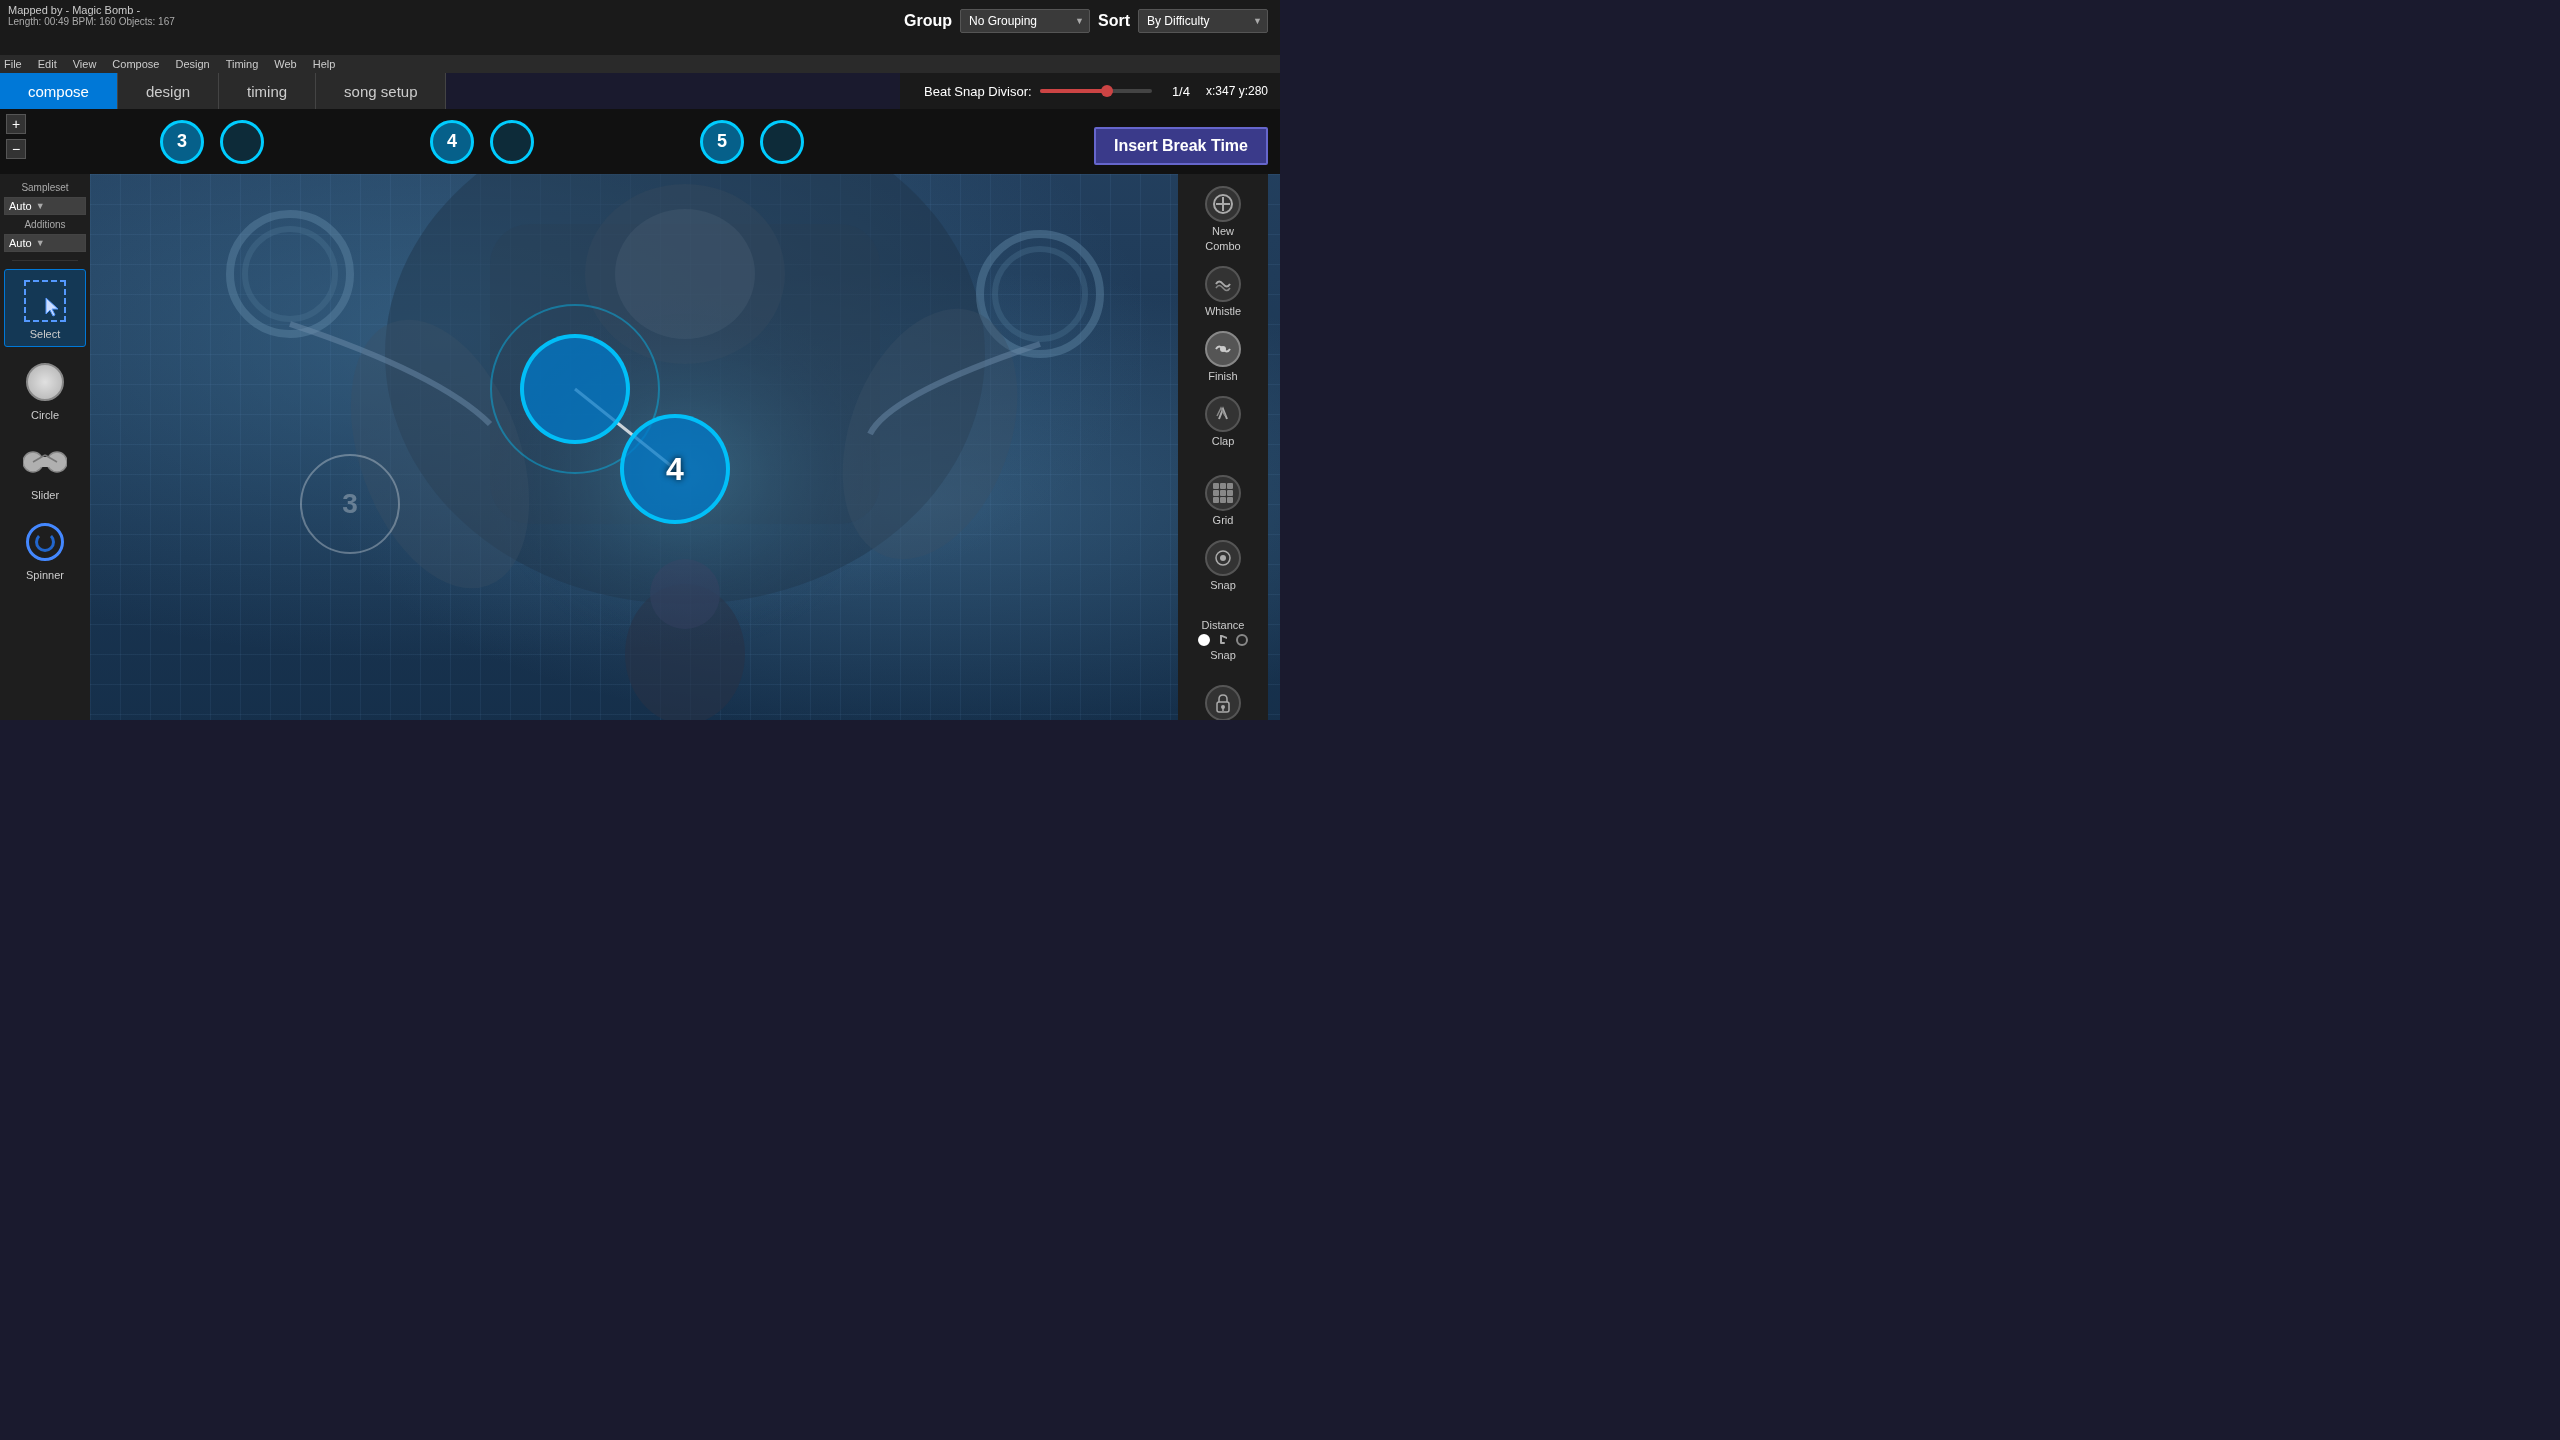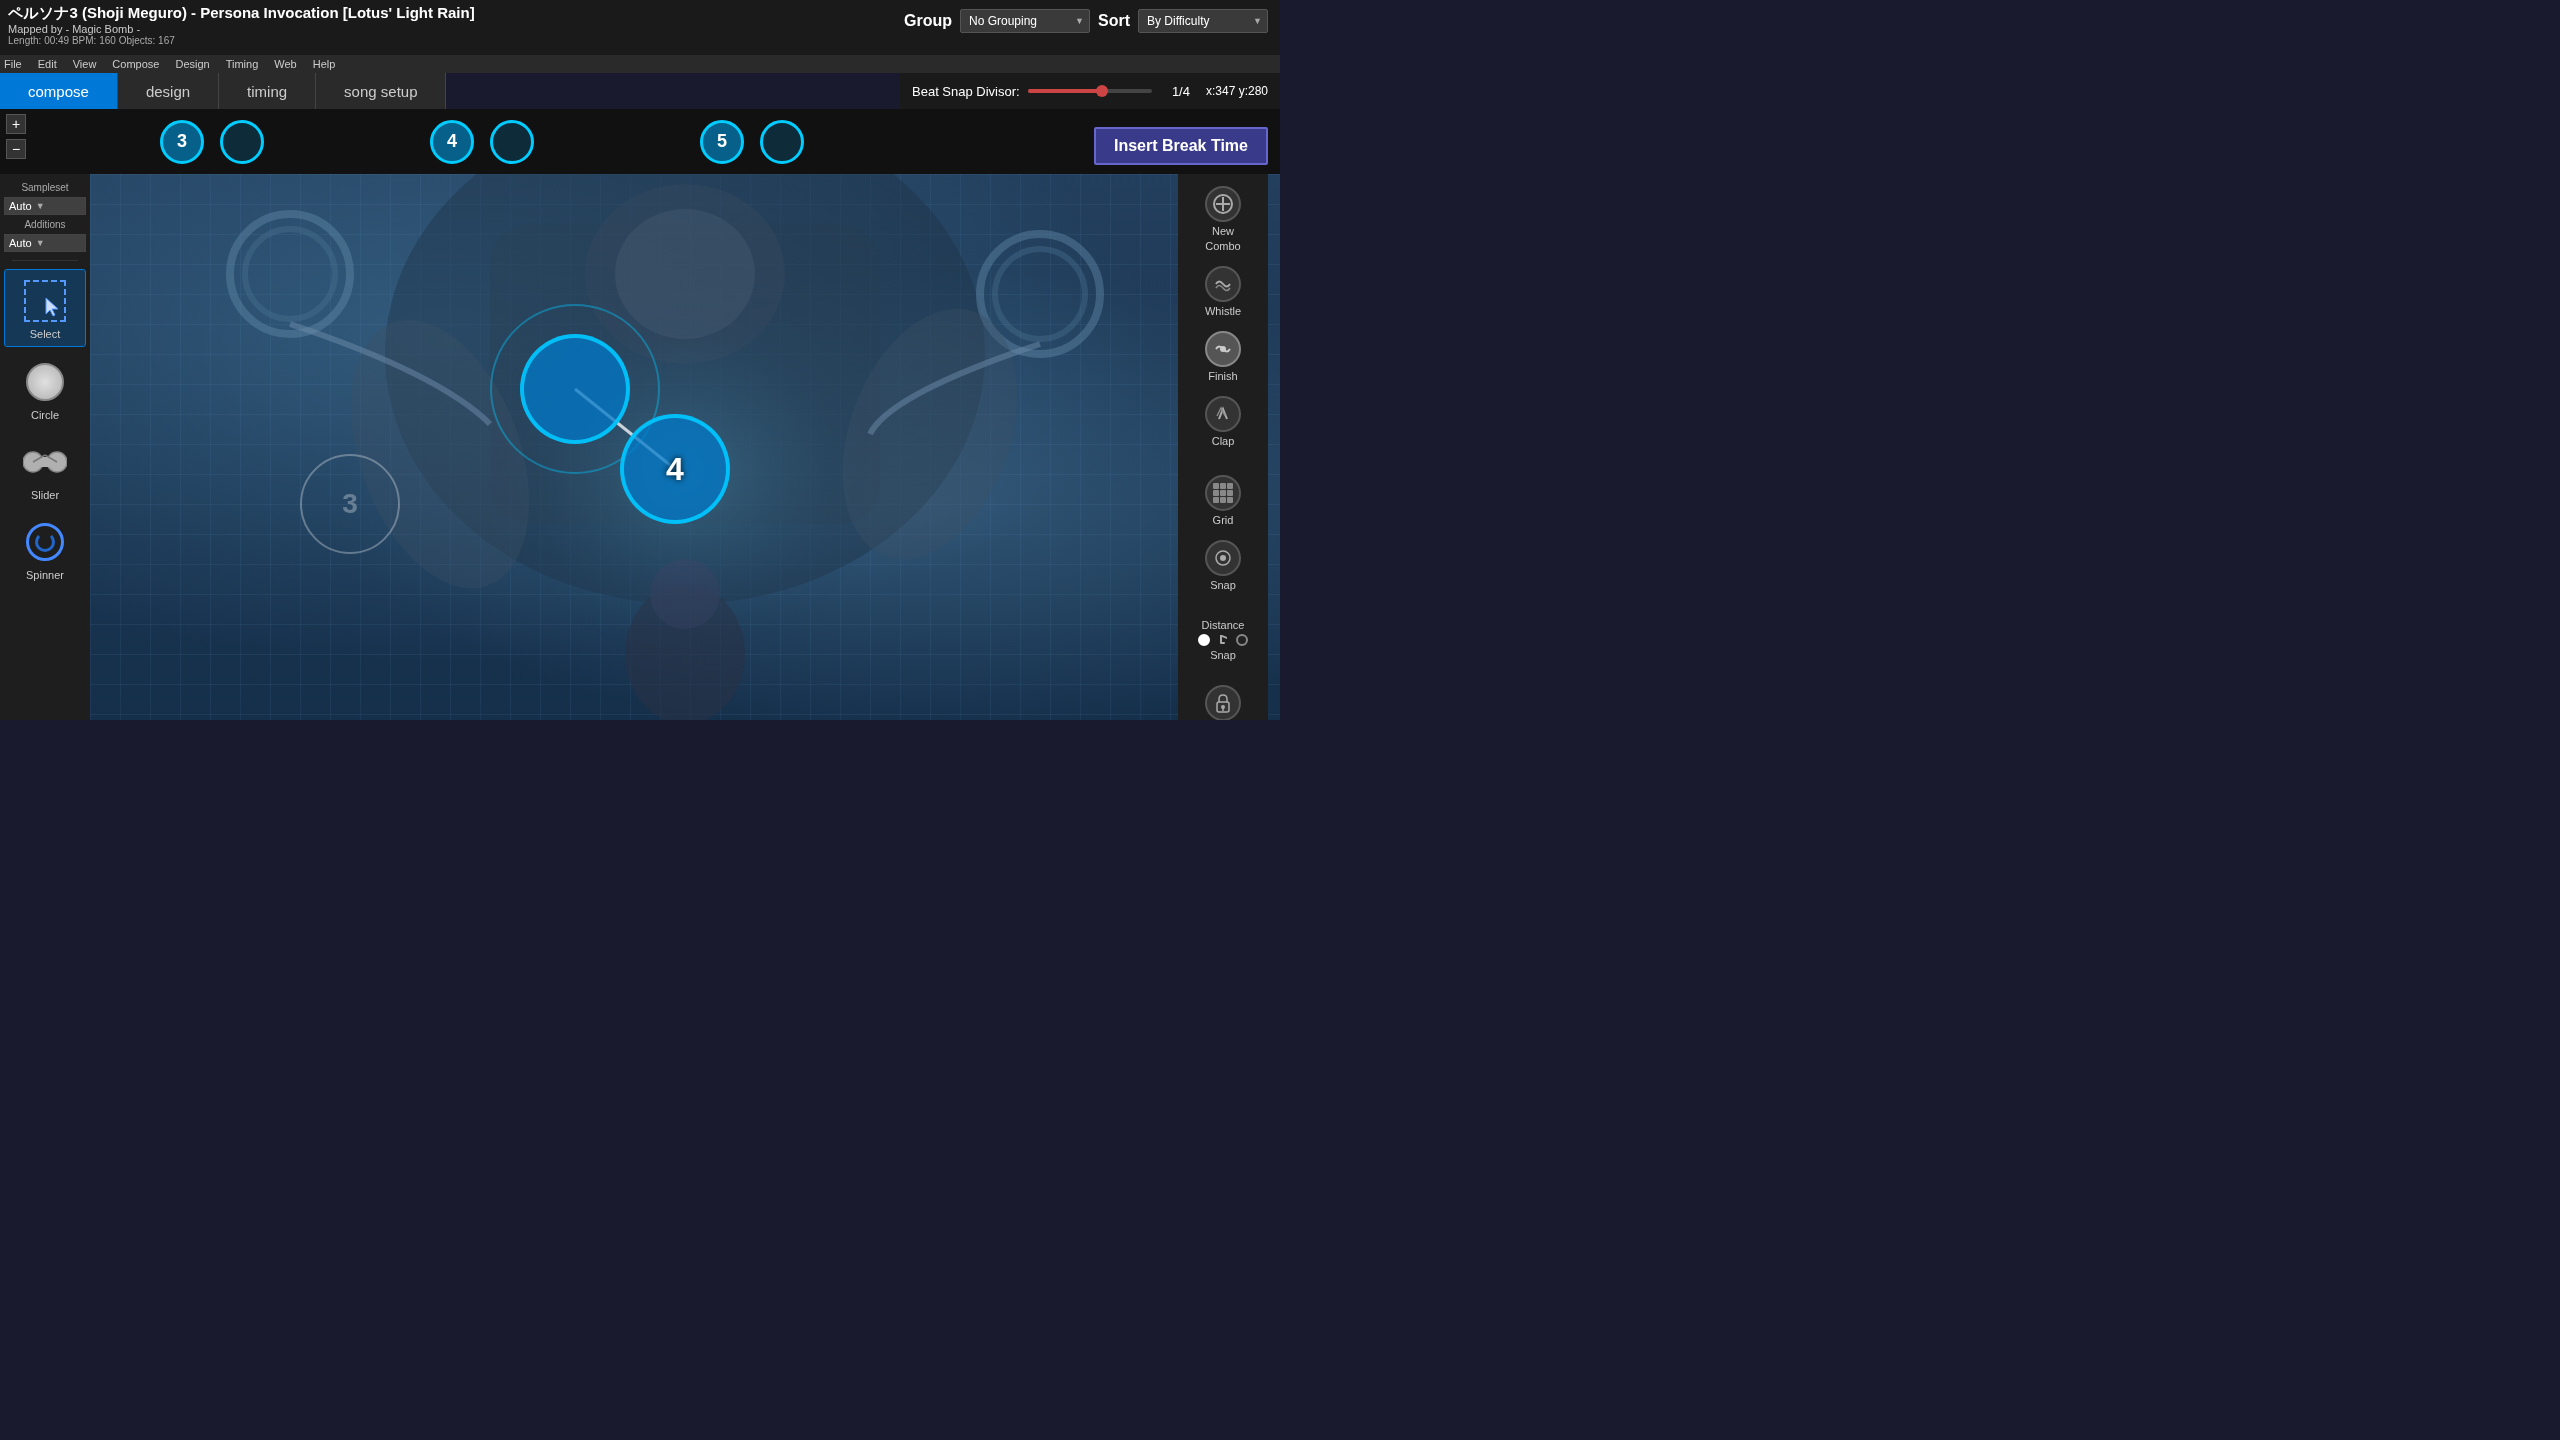--- a/index.html
+++ b/index.html
@@ -133,20 +133,21 @@
       background: #1a1a1a;
       display: flex;
       align-items: center;
       padding: 0 12px;
       gap: 8px;
     }
     #beatsnap .label {
       font-size: 13px;
       color: #fff;
       white-space: nowrap;
+      margin-left: 12px;
     }
     #beatsnap .slider-track {
       flex: 1;
       height: 4px;
       background: #444;
       border-radius: 2px;
       position: relative;
     }
     #beatsnap .slider-fill {
       width: 60%;
@@ -568,21 +569,20 @@
     }
     .grid-cell {
       background: #888;
       border-radius: 1px;
     }
   </style>
 </head>
 <body>
 
 <div id="titlebar">
-  <div class="title">ペルソナ3 (Shoji Meguro) - Persona Invocation [Lotus' Light Rain]</div>
   <div class="subtitle">Mapped by - Magic Bomb -</div>
   <div class="info">Length: 00:49  BPM: 160  Objects: 167</div>
 </div>
 
 <div id="menubar">
   <span>File</span>
   <span>Edit</span>
   <span>View</span>
   <span>Compose</span>
   <span>Design</span>

